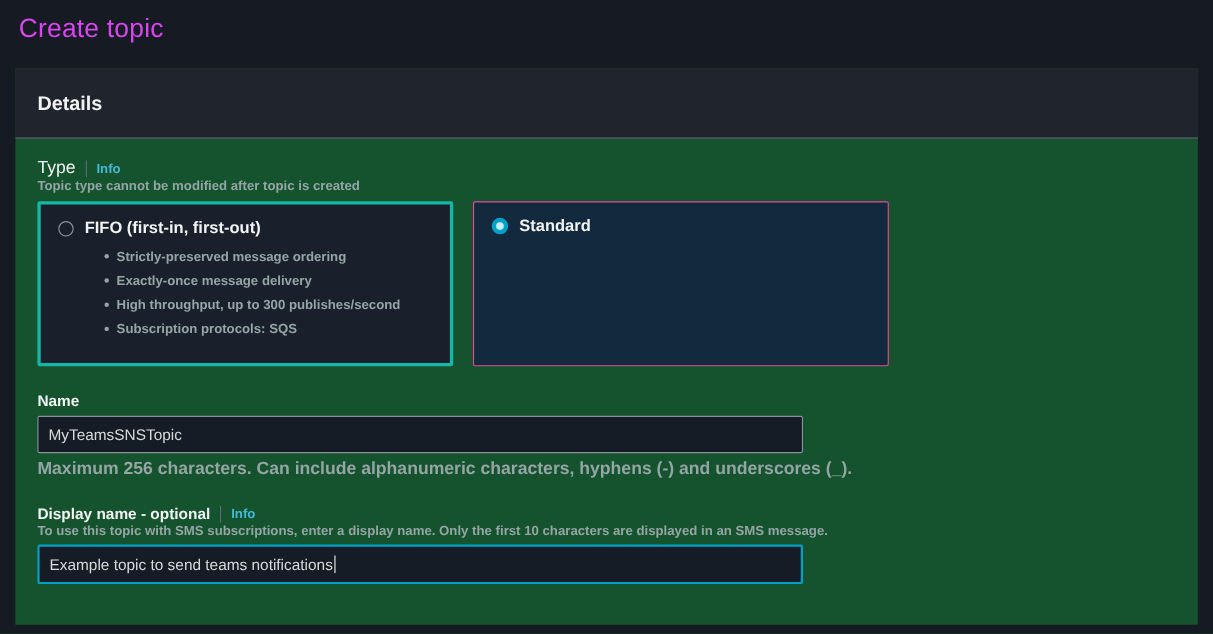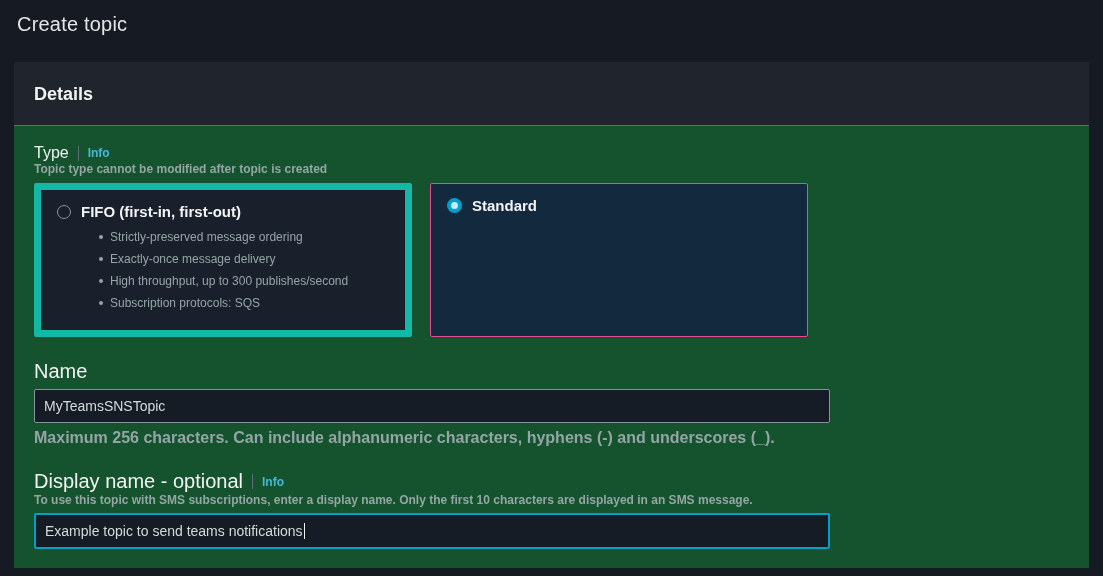--- a/index.html
+++ b/index.html
@@ -4,22 +4,22 @@
 <style>
   * { margin:0; padding:0; box-sizing:border-box; }
   html,body { width:1103px; height:576px; overflow:hidden; }
   body {
     background:#161b23;
     font-family:"Liberation Sans","DejaVu Sans",sans-serif;
     color:#d5dbdb;
     -webkit-font-smoothing:antialiased;
   }
   .page-title {
-    color:#e5e5e5;
-    font-size:20px;
+    color:#d946ef;
+    font-size:24px;
     font-weight:500;
     padding:13px 0 0 17px;
     letter-spacing:.2px;
   }
   .panel {
     position:absolute;
     left:14px; top:62px;
     width:1075px; height:506px;
     background:#14532d;
   }
@@ -59,21 +59,21 @@
     color:#95a5a6;
     font-size:12px;
     font-weight:700;
     margin-top:0;
   }
 
   .cards-row { display:flex; gap:18px; margin-top:7px; }
   .type-card {
     width:378px; min-height:150px;
     background:#1a202b;
-    border:7px solid #14b8a6;
+    border:3px solid #14b8a6;
     border-radius:2px;
     padding:13px 16px 12px 16px;
     cursor:pointer;
   }
   .type-card.selected {
     background:#12293e;
     border:1px solid #ec4899;
   }
   .card-title-row { display:flex; align-items:center; gap:10px; }
   .radio {
@@ -94,44 +94,44 @@
     font-weight:700;
   }
   .card-bullets {
     list-style:none;
     margin:10px 0 0 42px;
   }
   .card-bullets li {
     position:relative;
     color:#95a5a6;
     font-size:12px;
-    font-weight:400;
+    font-weight:700;
     line-height:15px;
     margin-bottom:7px;
     padding-left:11px;
     max-width:290px;
   }
   .card-bullets li::before {
     content:"";
     position:absolute;
     left:0; top:5px;
     width:4px; height:4px;
     border-radius:50%;
     background:#95a5a6;
   }
 
   .form-group { margin-top:23px; }
   .form-group .small-label {
     color:#f2f3f3;
-    font-size:20px;
-    font-weight:400;
+    font-size:14px;
+    font-weight:700;
   }
   .text-input {
     display:block;
-    width:796px; height:29px;
+    width:696px; height:29px;
     margin-top:6px;
     background:#161c25;
     border:1px solid #87919b;
     border-radius:2px;
     color:#d5dbdb;
     font-size:14px;
     font-family:"Liberation Sans","DejaVu Sans",sans-serif;
     padding:16px 9px;
     outline:none;
   }

